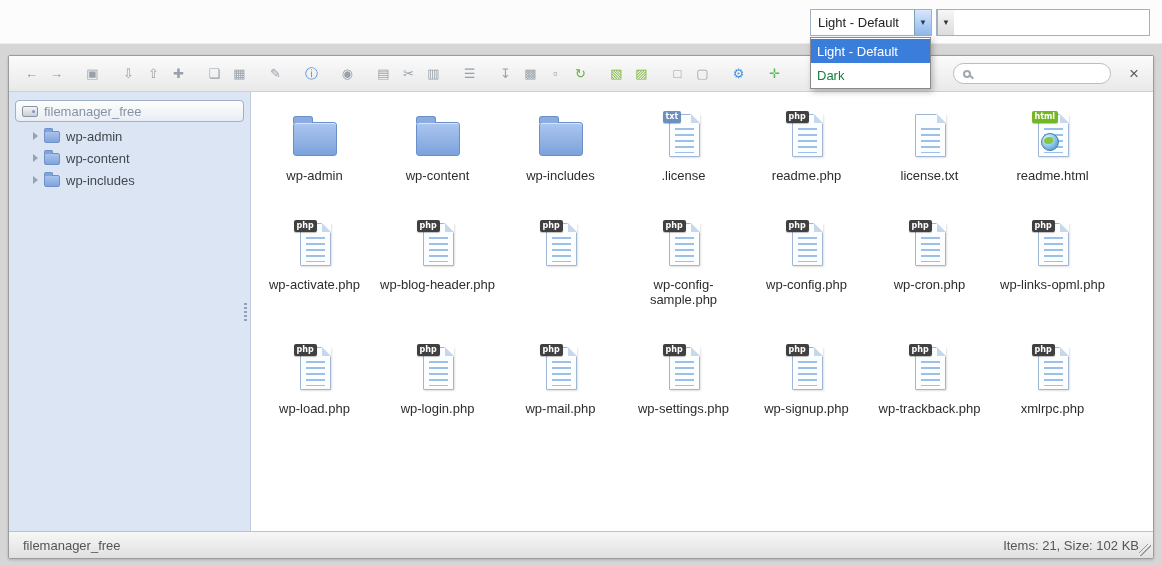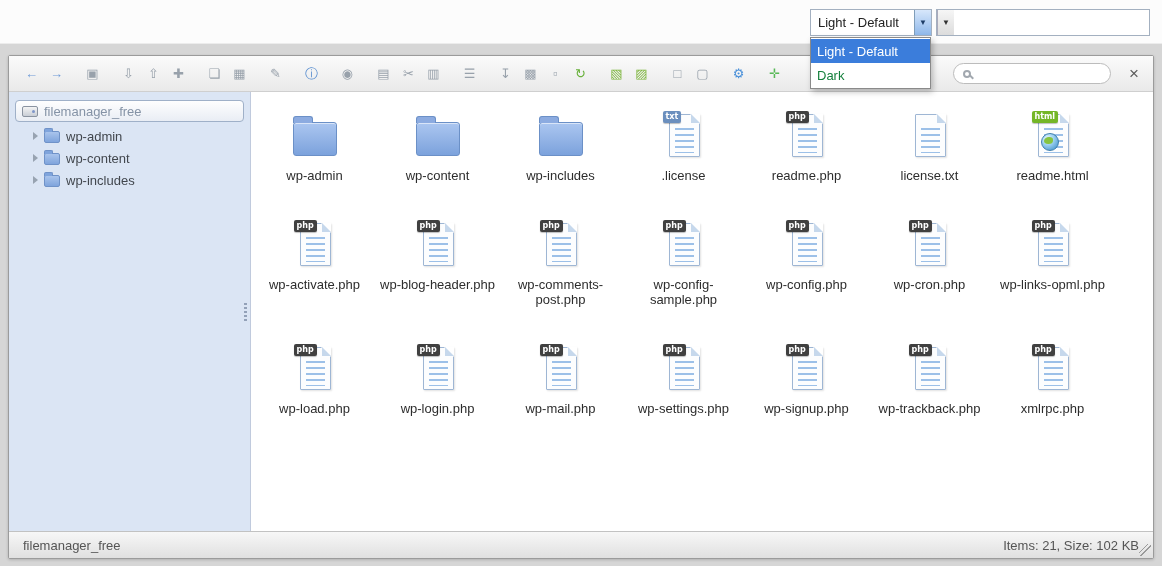--- a/index.html
+++ b/index.html
@@ -354,21 +354,20 @@
           </div>
           <div class="file" data-type="php">
             <div class="ficon">
               <div class="page">
                 <span class="fold-cover"></span>
                 <span class="fold"></span>
                 <div class="lines"></div>
               </div>
               <span class="badge">php</span>
             </div>
-            <div class="flabel">wp-comments-post.php</div>
           </div>
           <div class="file" data-type="php">
             <div class="ficon">
               <div class="page">
                 <span class="fold-cover"></span>
                 <span class="fold"></span>
                 <div class="lines"></div>
               </div>
               <span class="badge">php</span>
             </div>

